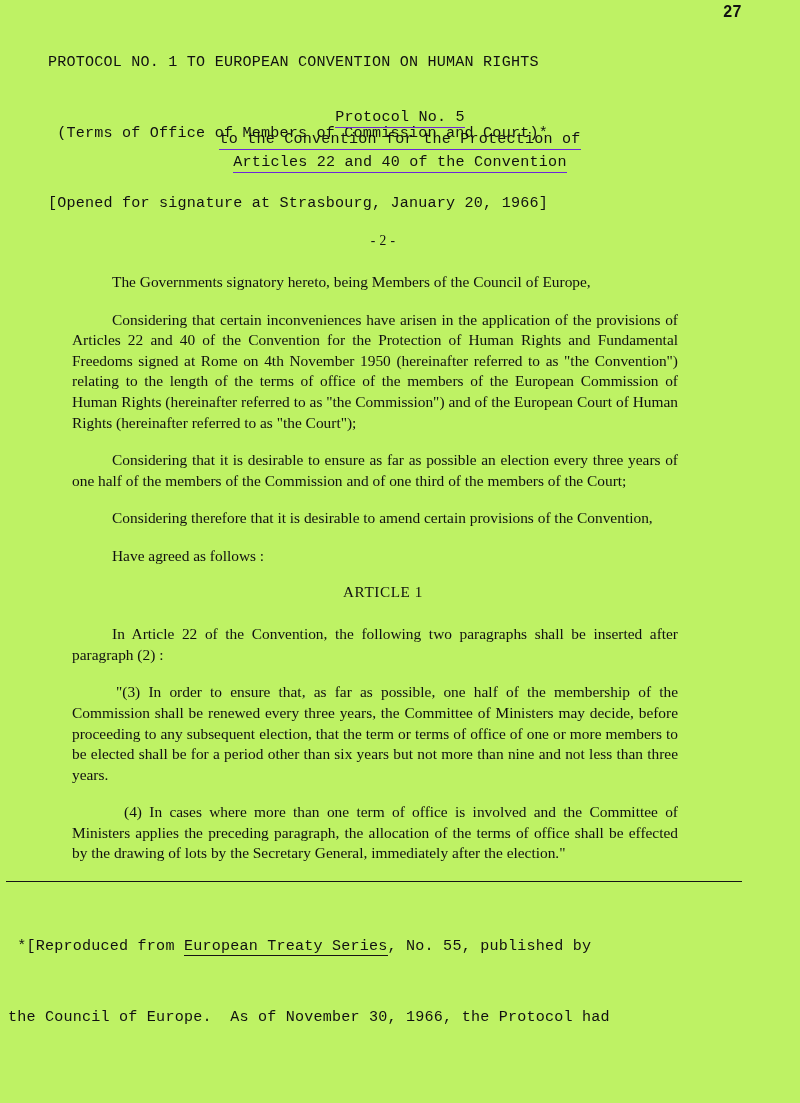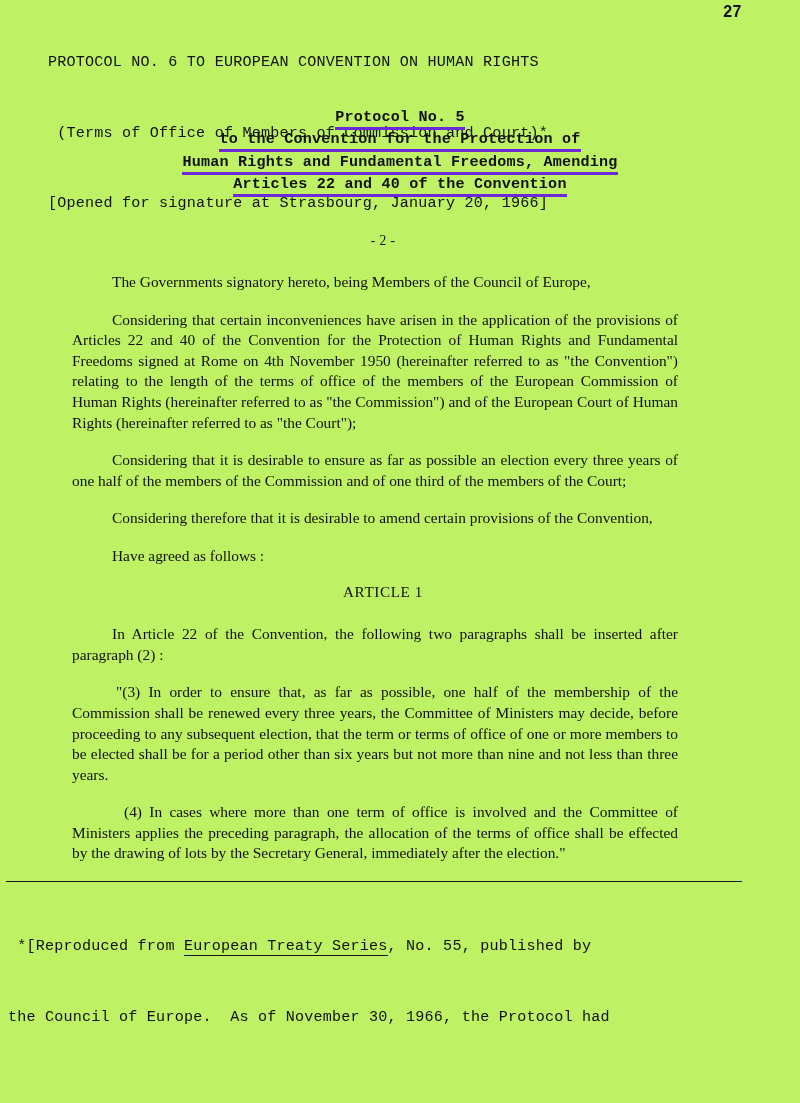--- a/index.html
+++ b/index.html
@@ -58,23 +58,22 @@
   .title-line {
     display: block;
     font-family: "Liberation Mono", "DejaVu Sans Mono", monospace;
     font-size: 15.1px;
     line-height: 22.4px;
     letter-spacing: 0.2px;
     color: #111;
     white-space: pre;
   }
   .title-line > span {
-    border-bottom: 3px solid #6d28d9;
+    border-bottom: 1px solid #6d28d9;
     padding-bottom: 1px;
-    font-weight: bold;
   }
 
   
   .body-zone {
     position: absolute;
     left: 72px;
     top: 232px;
     width: 622px;
     font-family: "Liberation Serif", "DejaVu Serif", serif;
     font-size: 15.4px;
@@ -129,29 +128,28 @@
   }
 </style>
 </head>
 <body>
 
 <div class="page">
 
   <div class="page-number">27</div>
 
   <div class="header-block mono">
-    <div class="header-line">PROTOCOL NO. 6 TO EUROPEAN CONVENTION ON HUMAN RIGHTS</div>
+    <div class="header-line">PROTOCOL NO. 1 TO EUROPEAN CONVENTION ON HUMAN RIGHTS</div>
     <div class="header-line"> (Terms of Office of Members of Commission and Court)*</div>
     <div class="header-line">[Opened for signature at Strasbourg, January 20, 1966]</div>
   </div>
 
   <div class="title-block">
     <div class="title-line"><span>Protocol No. 5</span></div>
     <div class="title-line"><span>to the Convention for the Protection of</span></div>
-    <div class="title-line"><span>Human Rights and Fundamental Freedoms, Amending</span></div>
     <div class="title-line"><span>Articles 22 and 40 of the Convention</span></div>
   </div>
 
   <div class="body-zone">
 
     <div class="sheet-marker">- 2 -</div>
 
     <p class="para">The Governments signatory hereto, being Members of the Council of Europe,</p>
 
     <p class="para">Considering that certain inconveniences have arisen in the application of the provisions of Articles 22 and 40 of the Convention for the Protection of Human Rights and Fundamental Freedoms signed at Rome on 4th November 1950 (hereinafter referred to as "the Convention") relating to the length of the terms of office of the members of the European Commission of Human Rights (hereinafter referred to as "the Commission") and of the European Court of Human Rights (hereinafter referred to as "the Court");</p>

